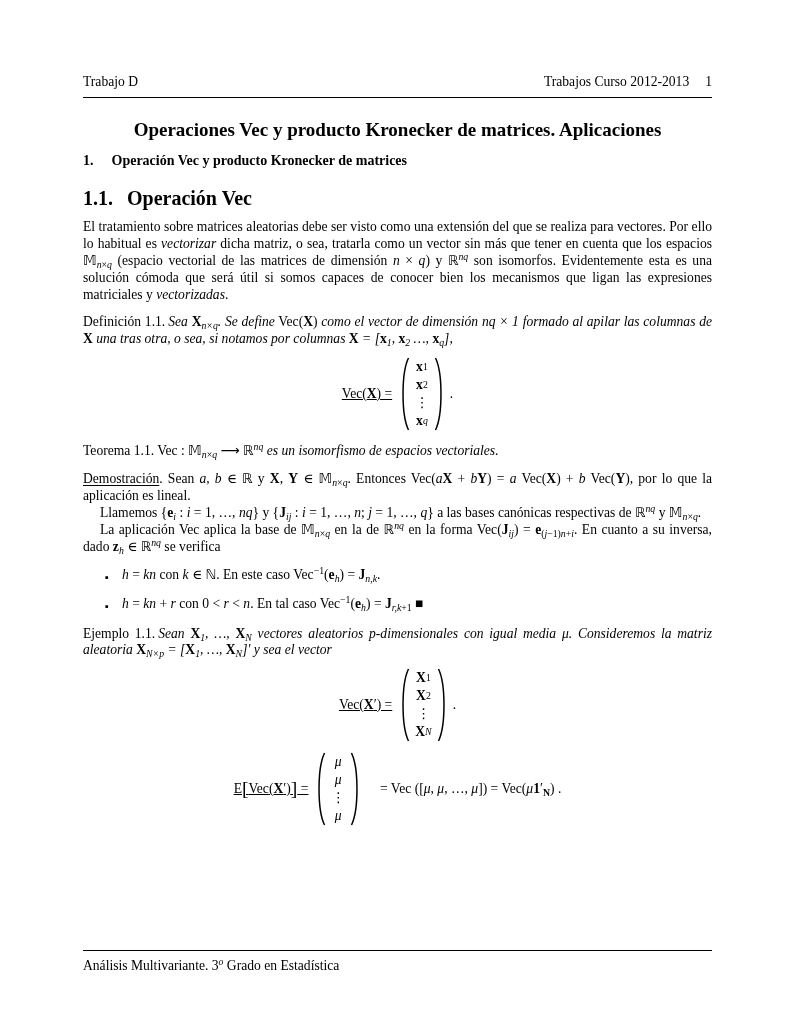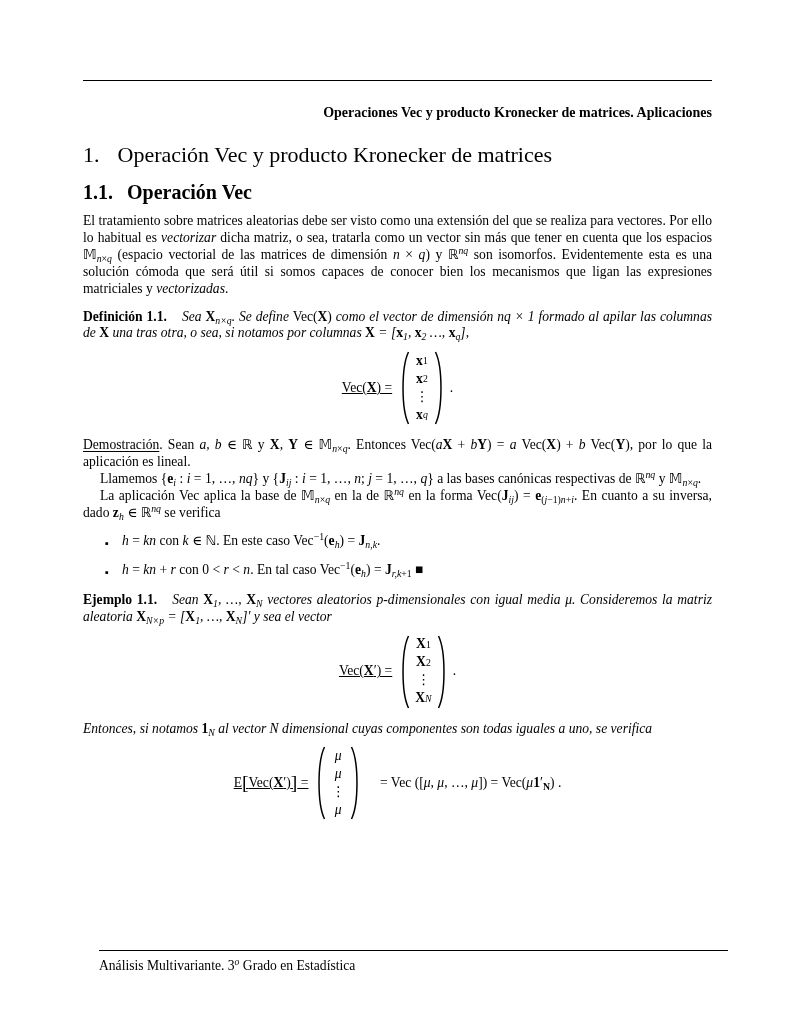--- a/index.html
+++ b/index.html
@@ -5,54 +5,60 @@
   html,body{margin:0;padding:0}
   body{
     width:791px;height:1024px;background:#ffffff;color:#000;
     position:relative;overflow:hidden;
     font-family:"Liberation Serif","DejaVu Serif",serif;
   }
   .content{position:absolute;left:83px;top:74px;width:629px;font-size:13.6px;line-height:16.9px;}
   .header{display:flex;justify-content:space-between;align-items:baseline;}
   .pagenum{margin-left:16px;}
   .rule{border-top:1.4px solid #000;margin-top:6px;}
-  .title{text-align:right;font-weight:700;font-size:14px;line-height:23px;margin-top:20px;}
-  .sec{font-weight:400;font-size:22px;line-height:22px;margin-top:20px;}
+  .title{text-align:center;font-weight:700;font-size:19px;line-height:23px;margin-top:20px;}
+  .sec{font-weight:700;font-size:14px;line-height:22px;margin-top:9px;}
   .sec .num{margin-right:18px;}
   .subsec{font-weight:700;font-size:20px;line-height:19px;margin-top:17px;}
   .subsec .num{margin-right:14px;}
   p{margin:0;text-align:justify;}
   .mt{margin-top:11px;}
-  .plabel{font-weight:700;margin-right:15px;}
+  .plabel{font-weight:400;margin-right:3px;}
   .proof-ind{text-indent:17px;}
   .items{margin-left:22px;}
   .item{display:flex;margin-top:10px;}
   .item .marker{width:17px;flex:none;font-size:11px;padding-top:2px;}
   .eq{display:flex;justify-content:center;align-items:center;margin-top:8px;margin-bottom:4px;}
   .eq-lhs{margin-right:6px;text-decoration:underline;}
   .eq-rhs{margin-left:18px;}
   .eq-suffix{margin-left:4px;}
   .col{display:flex;flex-direction:column;align-items:center;padding:0 5px;}
   .col .row{height:18px;display:flex;align-items:center;justify-content:center;}
   sub{font-size:0.72em;vertical-align:-0.3em;line-height:0;}
   sup{font-size:0.72em;vertical-align:0.5em;line-height:0;}
   b{font-style:normal;}
   .ds{font-family:"DejaVu Sans",sans-serif;font-size:0.98em;}
   .bigbr{font-size:1.45em;line-height:0;vertical-align:-0.12em;}
   u{text-underline-offset:2px;}
   .paren{display:flex;align-items:center;}
-  .footer{position:absolute;left:99px;width:629px;top:950px;font-size:13.6px;}
+  .footer{position:absolute;left:83px;width:629px;top:950px;font-size:13.6px;}
   .footer-rule{border-top:1.4px solid #000;}
   .footer-text{margin-top:7px;}
 </style>
 </head>
 <body>
 
 <div class="content">
 
+  <div class="header">
+    <span>Trabajo D</span>
+    <span>
+      <span>Trabajos Curso 2012-2013</span><span class="pagenum">1</span>
+    </span>
+  </div>
   <div class="rule"></div>
 
   <div class="title">Operaciones Vec y producto Kronecker de matrices. Aplicaciones</div>
 
   <div class="sec">
     <span class="num">1.</span><span>Operación Vec y producto Kronecker de matrices</span>
   </div>
 
   <div class="subsec">
     <span class="num">1.1.</span><span>Operación Vec</span>
@@ -85,20 +91,21 @@
         </span>
     </span>
     <span class="paren">
         <svg width="12" height="76" viewBox="0 0 12 76">
           <path d="M1.5 2 C8.8 17 8.8 59 1.5 74" fill="none" stroke="#000" stroke-width="1.5"></path>
         </svg>
       </span>
     <span class="eq-suffix">.</span>
   </div>
 
+  <p class="mt"><span class="plabel">Teorema 1.1.</span><span>Vec : <span class="ds">𝕄</span><sub><i>n</i>×<i>q</i></sub> <span class="ds">⟶</span> <span class="ds">ℝ</span><sup><i>nq</i></sup> <i>es un isomorfismo de espacios vectoriales.</i></span></p>
 
   <div>
     <p class="mt"><u>Demostración</u>. Sean <i>a, b</i> ∈ <span class="ds">ℝ</span> y <b>X</b>, <b>Y</b> ∈ <span class="ds">𝕄</span><sub><i>n</i>×<i>q</i></sub>. Entonces Vec(<i>a</i><b>X</b> + <i>b</i><b>Y</b>) = <i>a</i> Vec(<b>X</b>) + <i>b</i> Vec(<b>Y</b>), por lo que la aplicación es lineal.</p>
     <p class="proof-ind">Llamemos {<b>e</b><sub><i>i</i></sub> : <i>i</i> = 1, …, <i>nq</i>} y {<b>J</b><sub><i>ij</i></sub> : <i>i</i> = 1, …, <i>n</i>; <i>j</i> = 1, …, <i>q</i>} a las bases canónicas respectivas de <span class="ds">ℝ</span><sup><i>nq</i></sup> y <span class="ds">𝕄</span><sub><i>n</i>×<i>q</i></sub>.</p>
     <p class="proof-ind">La aplicación Vec aplica la base de <span class="ds">𝕄</span><sub><i>n</i>×<i>q</i></sub> en la de <span class="ds">ℝ</span><sup><i>nq</i></sup> en la forma Vec(<b>J</b><sub><i>ij</i></sub>) = <b>e</b><sub>(<i>j</i>−1)<i>n</i>+<i>i</i></sub>. En cuanto a su inversa, dado <b>z</b><sub><i>h</i></sub> ∈ <span class="ds">ℝ</span><sup><i>nq</i></sup> se verifica</p>
   </div>
 
   <div class="items mt">
     <div class="item">
       <span class="marker">▪</span>
@@ -136,21 +143,20 @@
         </span>
     </span>
     <span class="paren">
         <svg width="12" height="76" viewBox="0 0 12 76">
           <path d="M1.5 2 C8.8 17 8.8 59 1.5 74" fill="none" stroke="#000" stroke-width="1.5"></path>
         </svg>
       </span>
     <span class="eq-suffix">.</span>
   </div>
 
-  <p class="mt"><i>Entonces, si notamos <b>1</b><sub>N</sub> al vector N dimensional cuyas componentes son todas iguales a uno, se verifica</i></p>
 
   <div class="eq">
     <span class="eq-lhs">E<span class="bigbr">[</span>Vec(<b>X</b>′)<span class="bigbr">]</span> =</span>
     <span class="paren">
         <svg width="12" height="76" viewBox="0 0 12 76">
           <path d="M10.5 2 C3.2 17 3.2 59 10.5 74" fill="none" stroke="#000" stroke-width="1.5"></path>
         </svg>
       </span>
     <span class="col">
       <span class="row">

